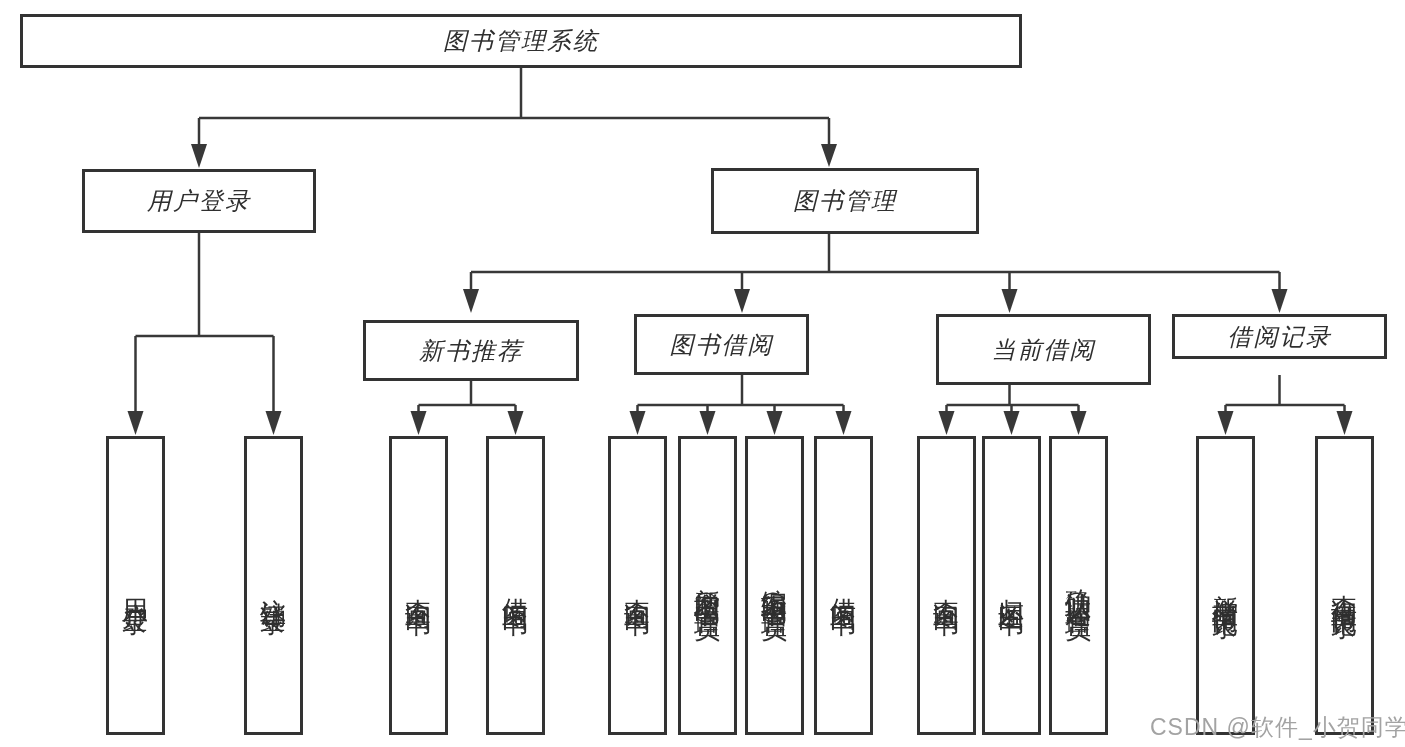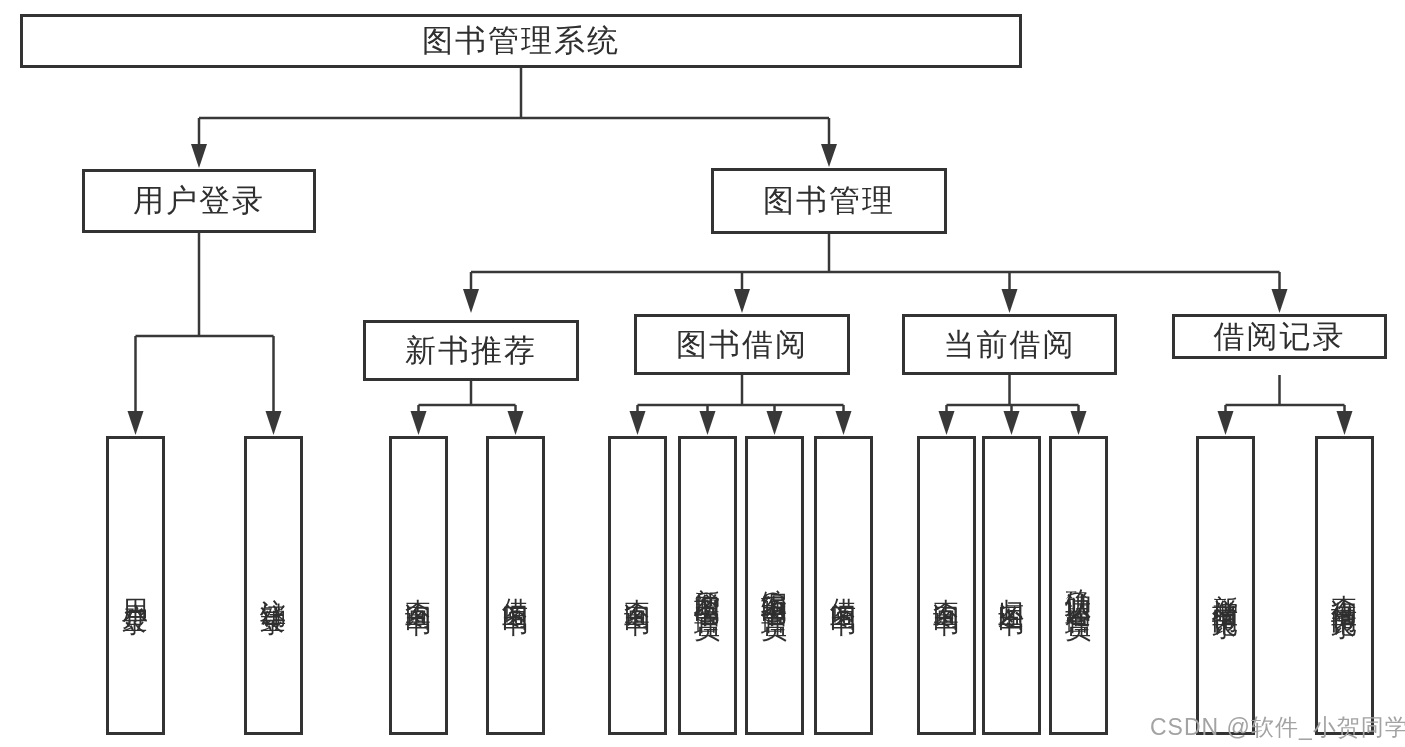--- a/index.html
+++ b/index.html
@@ -25,38 +25,39 @@
     box-sizing: border-box;
     background: #ffffff;
     border: 3px solid #333333;
     display: flex;
     align-items: center;
     justify-content: center;
     color: #2f2f2f;
     z-index: 2;
   }
   .node.h {
-    font-size: 31px;
+    font-size: 24px;
     letter-spacing: 2px;
+    font-style: italic;
   }
   .node.leaf {
     writing-mode: vertical-rl;
     text-orientation: mixed;
     font-size: 26px;
     letter-spacing: 4px;
     line-height: 1;
     text-align: center;
   }
   
   .n-root     { left: 20px;   top: 14px;  width: 1002px; height: 54px; }
   .n-user     { left: 82px;   top: 169px; width: 234px;  height: 64px; }
-  .n-mgmt     { left: 711px;  top: 168px; width: 236px;  height: 66px; }
+  .n-mgmt     { left: 711px;  top: 168px; width: 268px;  height: 66px; }
   .n-newbook  { left: 363px;  top: 314px; width: 216px;  height: 61px; margin-top: 6px; }
-  .n-borrow   { left: 634px;  top: 314px; width: 216px;  height: 61px; }
-  .n-current  { left: 902px;  top: 314px; width: 215px;  height: 61px; text-align: right; }
+  .n-borrow   { left: 634px;  top: 314px; width: 175px;  height: 61px; }
+  .n-current  { left: 936px;  top: 314px; width: 215px;  height: 71px; text-align: right; }
   .n-records  { left: 1172px; top: 314px; width: 215px;  height: 45px; }
   .leaf       { top: 436px;   width: 59px; height: 299px; }
   .l-1a { left: 106px; }  .l-1b { left: 244px; }
   .l-2a { left: 389px; }  .l-2b { left: 486px; }
   .l-3a { left: 608px; }  .l-3b { left: 678px; }
   .l-3c { left: 745px; }  .l-3d { left: 814px; }
   .l-4a { left: 917px; }  .l-4b { left: 982px; }
   .l-4c { left: 1049px; }
   .l-5a { left: 1196px; } .l-5b { left: 1315px; }
   .watermark {

